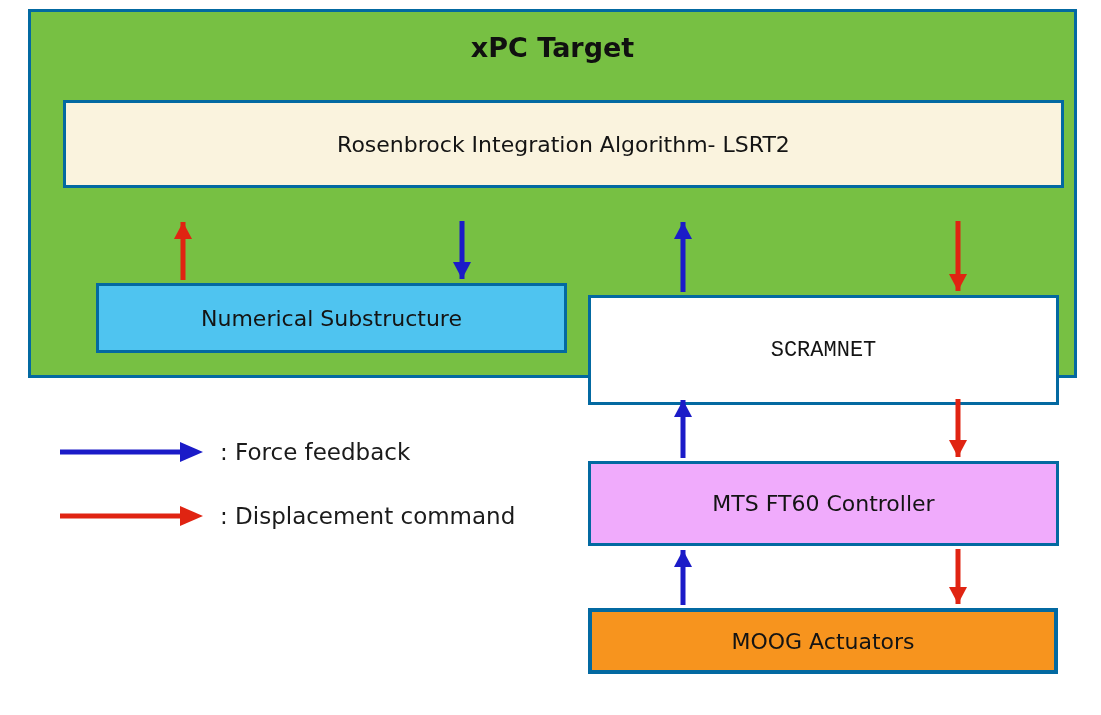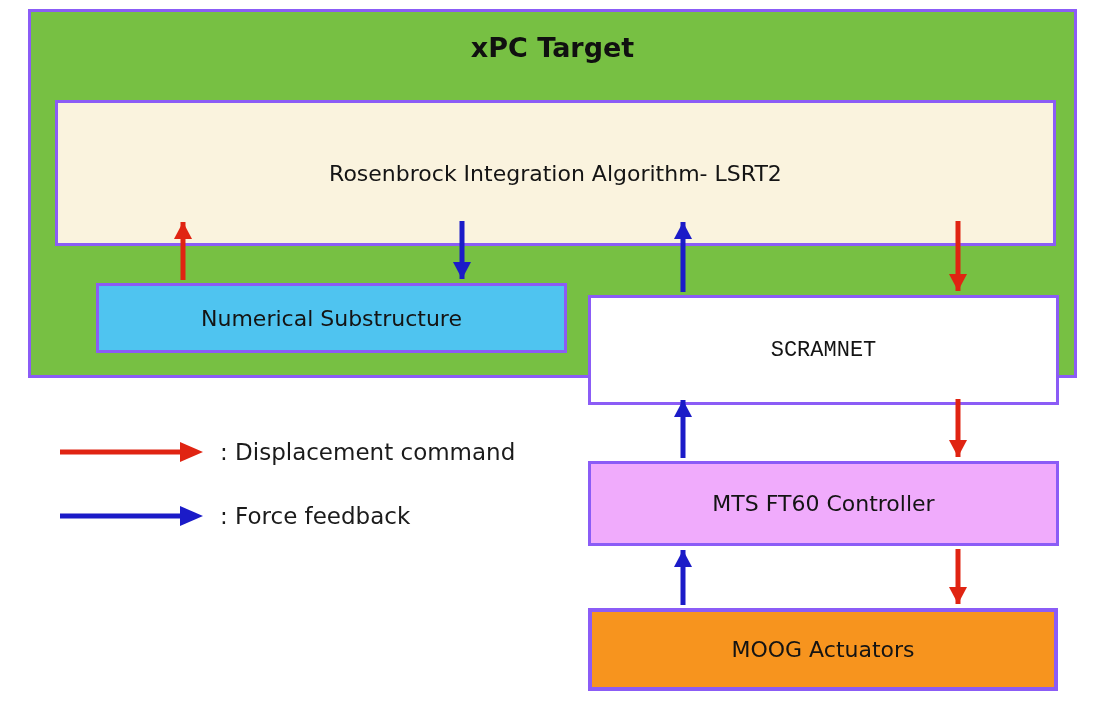--- a/index.html
+++ b/index.html
@@ -9,21 +9,21 @@
   .canvas {
     position: relative;
     width: 1101px;
     height: 715px;
     background: #ffffff;
     overflow: hidden;
   }
 
   .box {
     position: absolute;
-    border: 3px solid #8b5cf6;
+    border: 3px solid #0369a1;
     display: flex;
     align-items: center;
     justify-content: center;
     text-align: center;
     color: #141414;
   }
 
   
   .xpc-box {
     left: 28px; top: 9px;
@@ -37,22 +37,22 @@
     top: 20px; left: 0;
     width: 100%;
     text-align: center;
     font-size: 27px;
     font-weight: bold;
     color: #101010;
   }
 
   
   .rosenbrock-box {
-    left: 24px; top: 88px;
-    width: 1001px; height: 146px;
+    left: 32px; top: 88px;
+    width: 1001px; height: 88px;
     background: #FAF3DE;
     font-size: 22px;
   }
   .numsub-box {
     left: 24px; top: 271px;
     width: 471px; height: 70px;
     background: #4FC4F0;
     font-size: 22px;
     margin-left: 41px;
   }
@@ -68,21 +68,21 @@
   }
   .mts-box {
     left: 588px; top: 461px;
     width: 471px; height: 85px;
     background: #f0abfc;
     font-size: 22px;
     z-index: 2;
   }
   .moog-box {
     left: 588px; top: 608px;
-    width: 470px; height: 83px;
+    width: 470px; height: 66px;
     background: #F7941E;
     border-width: 4px;
     font-size: 22px;
     z-index: 2;
   }
 
   .arrows-layer {
     position: absolute;
     left: 0; top: 0;
     width: 1101px; height: 715px;
@@ -134,31 +134,31 @@
     <span>MTS FT60 Controller</span>
   </div>
 
   <div class="box moog-box">
     <span>MOOG Actuators</span>
   </div>
 
   <div class="legend">
     <div class="legend-row">
       <svg width="150" height="24" viewBox="0 0 150 24">
+        <rect x="4" y="9.5" width="121" height="5" fill="#1B1BC8"></rect>
+        <polygon points="124,2 147,12 124,22" fill="#1B1BC8"></polygon>
+      </svg>
+      <span class="legend-label">: Force feedback</span>
+    </div>
+    <div class="legend-row">
+      <svg width="150" height="24" viewBox="0 0 150 24">
         <rect x="4" y="9.5" width="121" height="5" fill="#E02412"></rect>
         <polygon points="124,2 147,12 124,22" fill="#E02412"></polygon>
       </svg>
       <span class="legend-label">: Displacement command</span>
-    </div>
-    <div class="legend-row">
-      <svg width="150" height="24" viewBox="0 0 150 24">
-        <rect x="4" y="9.5" width="121" height="5" fill="#1B1BC8"></rect>
-        <polygon points="124,2 147,12 124,22" fill="#1B1BC8"></polygon>
-      </svg>
-      <span class="legend-label">: Force feedback</span>
     </div>
   </div>
 
   <svg class="arrows-layer" width="1101" height="715" viewBox="0 0 1101 715">
     <defs>
       <marker id="mh-blue" markerUnits="userSpaceOnUse" markerWidth="20" markerHeight="20" refX="17" refY="10" orient="auto">
         <path d="M0,1 L17,10 L0,19 Z" fill="#1B1BC8"></path>
       </marker>
       <marker id="mh-red" markerUnits="userSpaceOnUse" markerWidth="20" markerHeight="20" refX="17" refY="10" orient="auto">
         <path d="M0,1 L17,10 L0,19 Z" fill="#E02412"></path>

